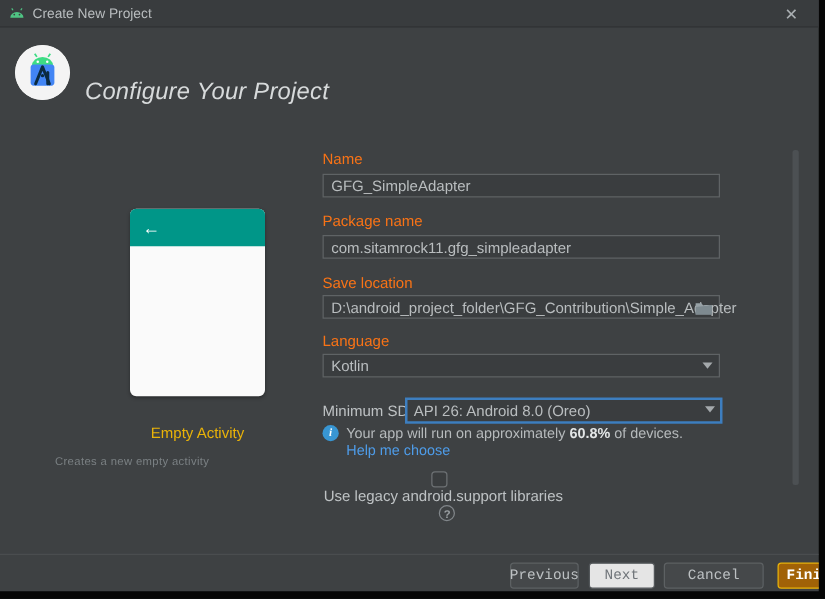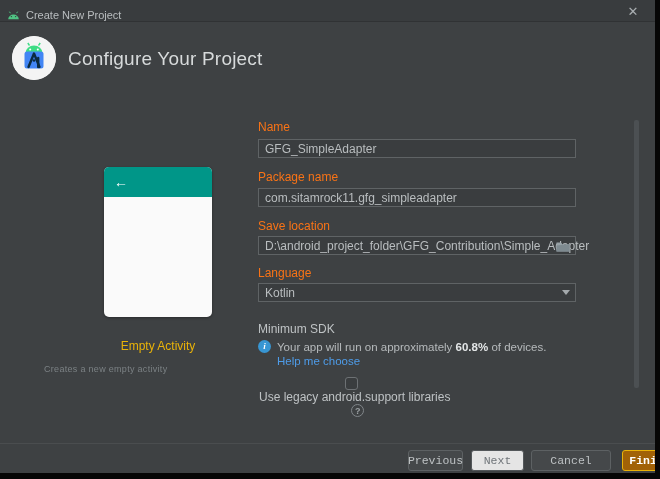--- a/index.html
+++ b/index.html
@@ -11,37 +11,37 @@
     -webkit-font-smoothing:antialiased;
   }
   .dialog {
     position:absolute; left:0; top:0; width:655px; height:473px;
     background:#3e4143; overflow:hidden;
   }
   
   .titlebar {
     position:absolute; left:0; top:0; width:100%; height:22px;
     background:#393c3e; border-bottom:1px solid #303234;
-    display:flex; align-items:flex-end;
+    display:flex; align-items:center;
   }
   .titlebar .app-ico { margin-left:7px; width:13px; height:12px; display:inline-block; }
   .titlebar .ttl { margin-left:6px; font-size:11px; color:#b9bdbf; }
   .close-btn {
     position:absolute; right:8px; top:0; width:28px; height:22px;
     display:flex; align-items:center; justify-content:center;
     color:#a9aeb1; font-size:13px; cursor:default;
   }
   
   .logo-circle {
     position:absolute; left:12px; top:36px; width:44px; height:44px;
     border-radius:50%; background:#f4f4f4; overflow:hidden;
   }
   .page-title {
-    position:absolute; left:68px; top:48px;
-    font-size:19px; color:#d7dadb; letter-spacing:.2px;
+    position:absolute; left:68px; top:63px;
+    font-size:19px; color:#d7dadb; letter-spacing:.2px;font-style:italic;
   }
   
   .card {
     position:absolute; left:104px; top:167px; width:108px; height:150px;
     border-radius:5px; overflow:hidden; background:#fafafa;
     box-shadow:0 1px 3px rgba(0,0,0,.35);
   }
   .card-head {
     height:30px; background:#009688; display:flex; align-items:center;
   }
@@ -176,20 +176,24 @@
       </span>
     </div>
 
     <div class="flabel" style="top:266px">Language</div>
     <div class="combo" style="top:283px">
       <span>Kotlin</span>
       <span class="arrow"></span>
     </div>
 
     <div class="sdk-label">Minimum SDK</div>
+    <div class="combo focused" style="left:324px; top:318px; width:254px; height:21px;">
+      <span>API 26: Android 8.0 (Oreo)</span>
+      <span class="arrow"></span>
+    </div>
 
     <div class="info-row">
       <span class="info-ico">i</span>
       <span><span>Your app will run on approximately </span><b>60.8%</b><span> of devices.</span></span>
     </div>
     <div class="help-link">Help me choose</div>
 
     <div class="chk-row">
       <span class="chk-box"></span>
       <span class="chk-label">Use legacy android.support libraries</span>

